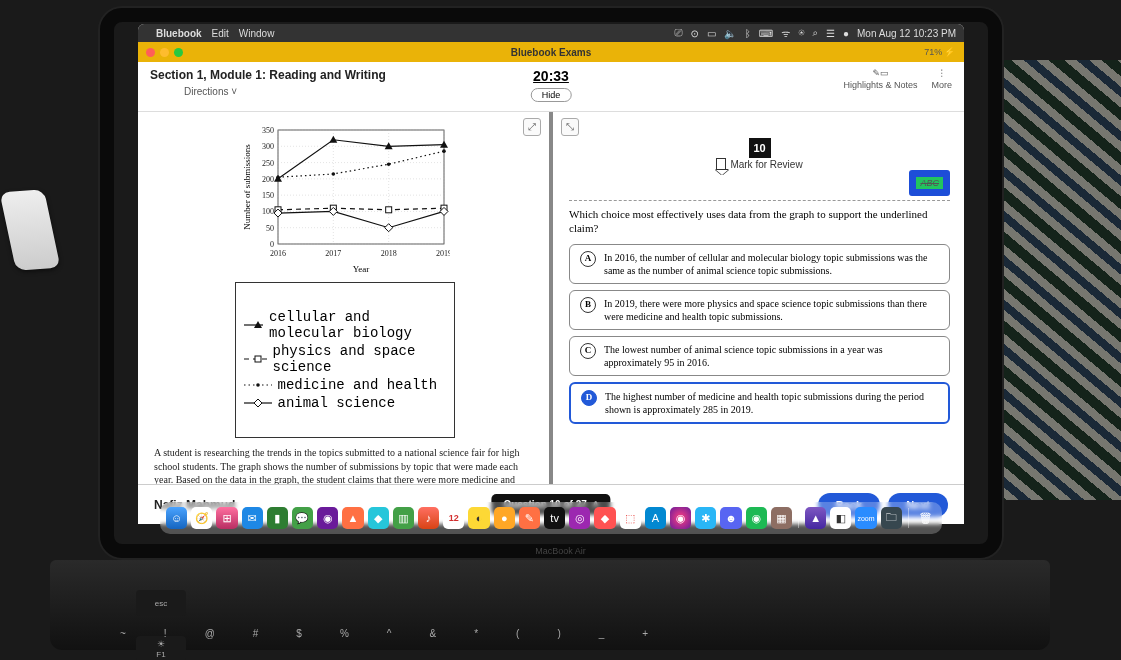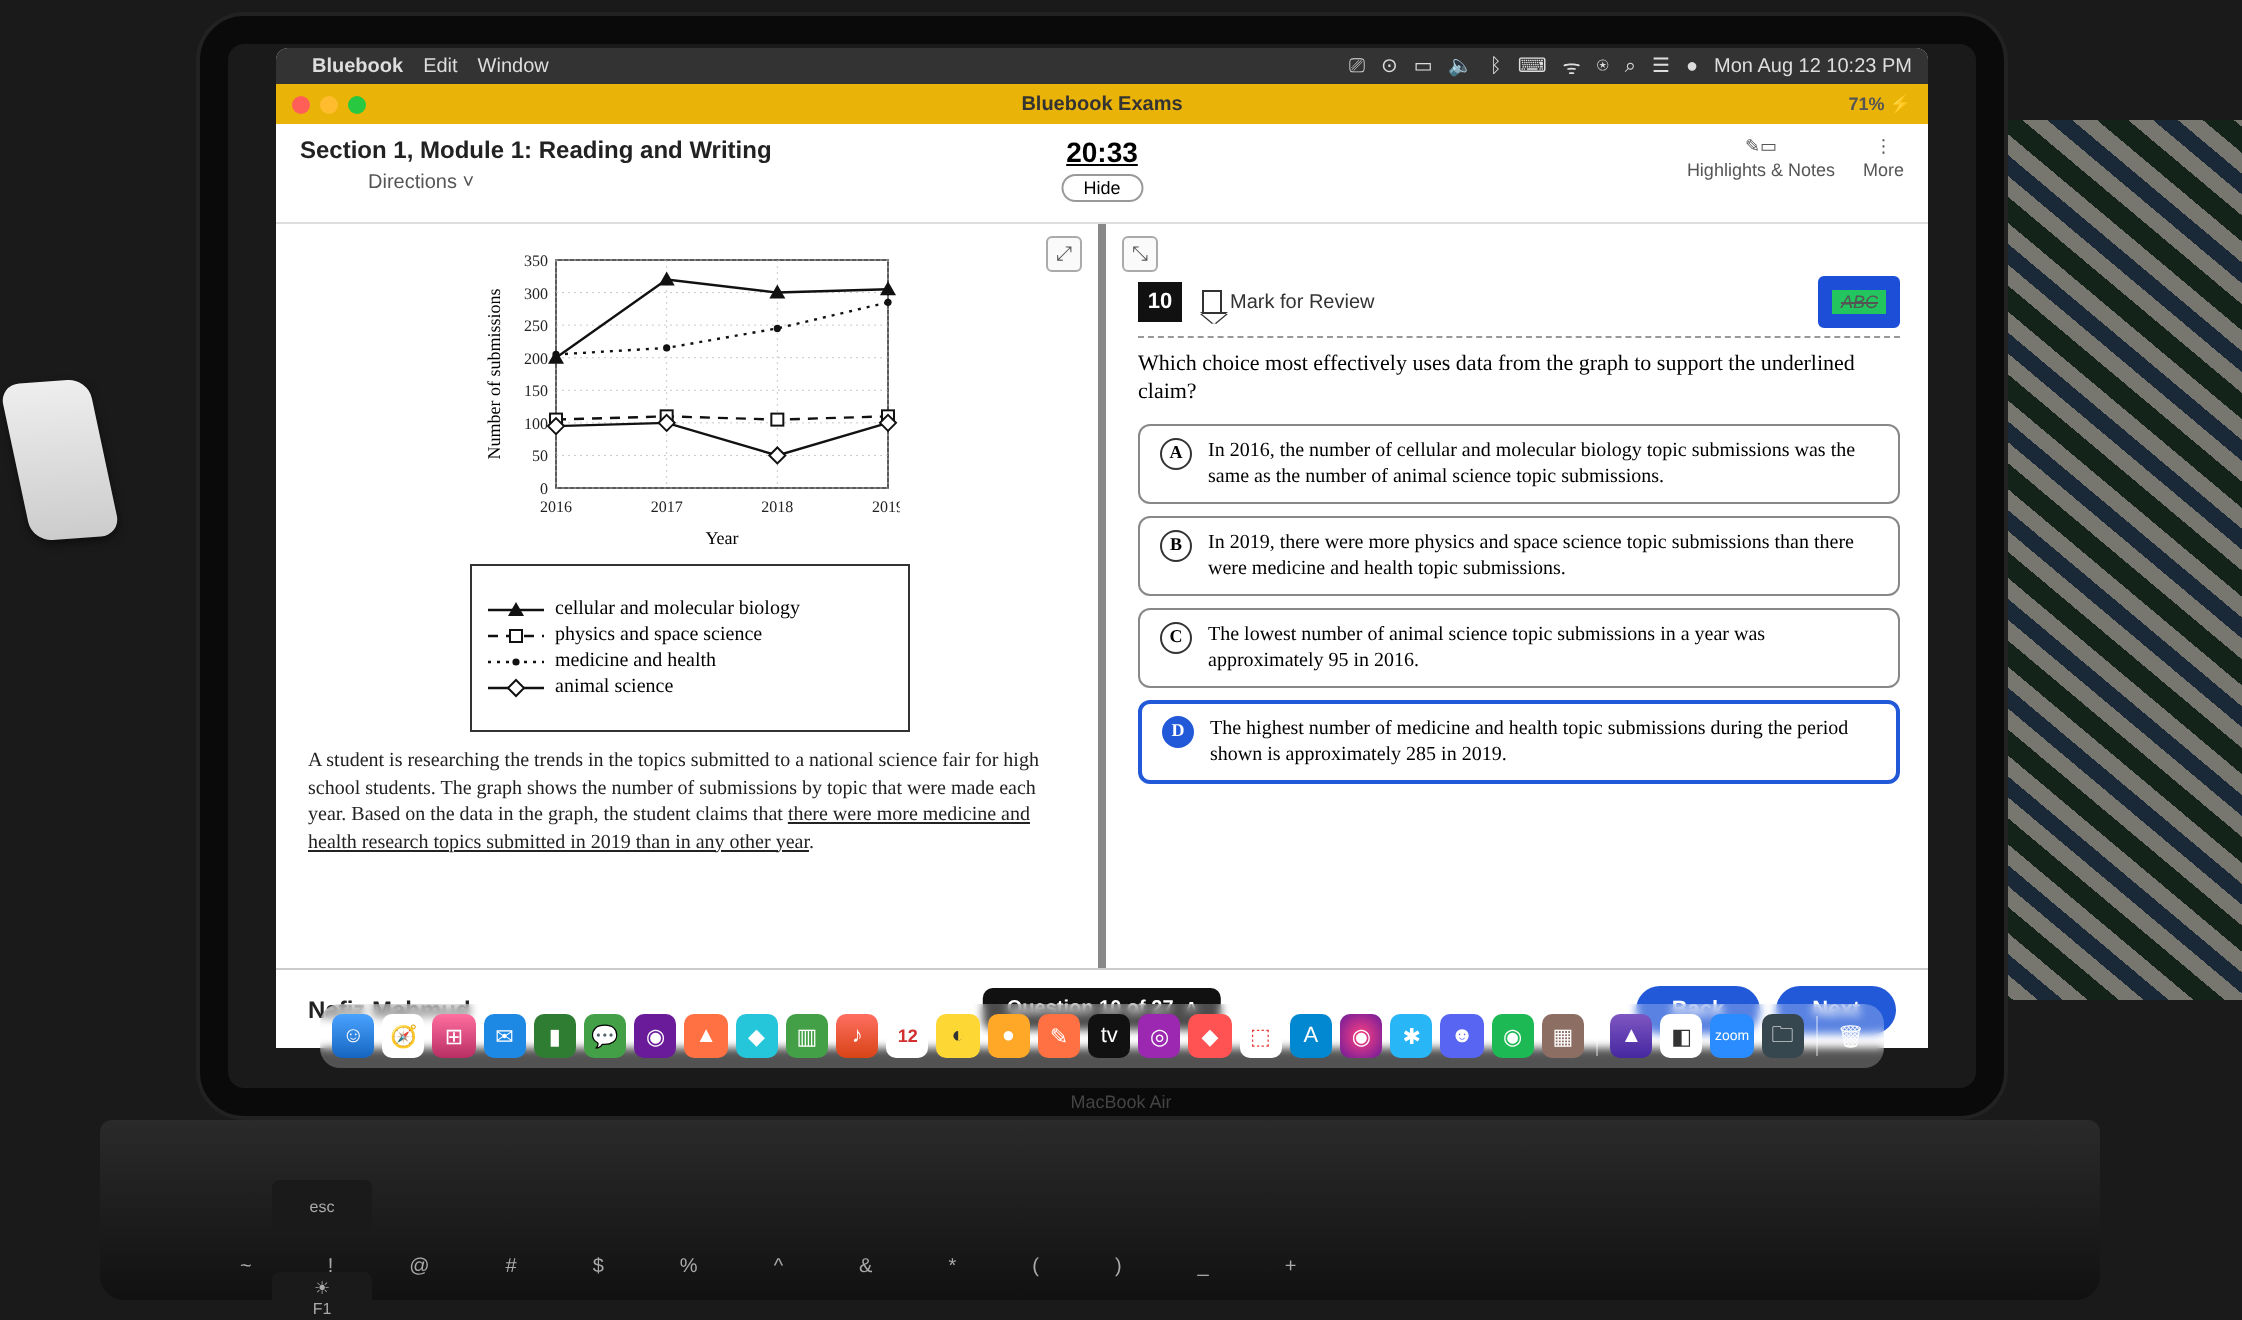--- a/index.html
+++ b/index.html
@@ -5,45 +5,45 @@
   * { box-sizing: border-box; margin: 0; padding: 0; }
   body { font-family: -apple-system, "Helvetica Neue", Arial, sans-serif; background:#1a1a1a; width:1121px; height:660px; overflow:hidden; position:relative; }
   .screen { position:absolute; left:138px; top:24px; width:826px; height:500px; background:#f5f5f5; border-radius:6px 6px 0 0; overflow:hidden; display:flex; flex-direction:column; }
   .menubar { height:18px; background:rgba(40,40,40,0.95); color:#ddd; font-size:10px; display:flex; align-items:center; padding:0 8px; gap:10px; }
   .menubar .right { margin-left:auto; display:flex; gap:8px; align-items:center;}
   .titlebar { height:20px; background:#eab308; display:flex; align-items:center; position:relative; font-size:10px; }
   .traffic { display:flex; gap:5px; padding-left:8px;}
   .dot { width:9px; height:9px; border-radius:50%; }
   .dot.r{background:#ff5f57;} .dot.y{background:#febc2e;} .dot.g{background:#28c840;}
   .titlebar .title{ position:absolute; left:50%; transform:translateX(-50%); font-weight:600; color:#333;}
-  .titlebar .battery{ position:absolute; right:8px; color:#555; font-size:9px;font-weight:bold;}
+  .titlebar .battery{ position:absolute; right:8px; color:#555; font-size:9px;}
   .header { background:#fff; padding:6px 12px 4px; display:flex; align-items:flex-start; border-bottom:1px solid #ddd; position:relative; min-height:50px;}
   .header .left{ flex:1;}
   .sectionname{ font-size:12px; font-weight:600; color:#222;}
   .directions{ font-size:10px; color:#555; margin-top:4px; cursor:pointer;padding-left:34px;}
   .header .center{ position:absolute; left:50%; transform:translateX(-50%); text-align:center;}
   .timer{ font-size:14px; font-weight:600;text-decoration:underline;}
   .hidebtn{ margin-top:2px; border:1px solid #999; border-radius:10px; background:#fff; font-size:9px; padding:1px 10px; cursor:pointer;}
   .header .right{ text-align:right; font-size:9px; color:#555; display:flex; gap:14px; align-items:flex-end;}
   .tool { display:flex; flex-direction:column; align-items:center; gap:2px; cursor:pointer;}
   .banner{ background:#1e3a8a; color:#fff; text-align:center; font-size:9px; font-weight:700; padding:3px 0; letter-spacing:0.3px;}
   .content{ flex:1; display:flex; background:#fff; overflow:hidden;}
   .pane{ flex:1; padding:8px 14px 8px 16px; overflow:hidden; position:relative;}
   .pane.left{ border-right:4px solid #888;}
   .corner-btn { position:absolute; top:6px; border:1px solid #aaa; width:18px; height:18px; border-radius:3px; background:#fafafa; font-size:10px; display:flex; align-items:center; justify-content:center; cursor:pointer; color:#555;}
   .pane.left .corner-btn{ right:8px;}
   .pane.right .corner-btn{ left:8px;}
   .chart-title{ text-align:center; font-family: Georgia, serif; font-size:11px; margin:4px 0 2px;}
   .chart-box{ width:210px; margin:4px auto 2px; position:relative;}
   svg.chart{ display:block; font-family: Georgia, serif;}
-  .legend{ width:220px; margin:8px auto; border:1px solid #333; padding:14px 8px; font-family: Liberation Serif, serif; font-size:10px;}
+  .legend{ width:220px; margin:8px auto; border:1px solid #333; padding:24px 8px; font-family: Liberation Mono, monospace; font-size:14px;}
   .legend-row{ display:flex; align-items:center; gap:6px; margin:2px 0;}
   .passage{ font-family: Georgia, serif; font-size:10px; line-height:1.35; color:#222; margin-top:6px;}
   .passage .ul{ text-decoration: underline;}
-  .qheader{ display:flex; align-items:center; gap:10px; margin:18px 0 6px; border-bottom:1px dashed #999; padding-bottom:4px; position:relative;}
+  .qheader{ display:flex; align-items:center; gap:0; margin:18px 0 6px; border-bottom:1px dashed #999; padding-bottom:4px; position:relative;flex-direction:column;}
   .qnum{ background:#111; color:#fff; font-weight:700; width:22px; height:20px; display:flex; align-items:center; justify-content:center; font-size:11px;}
   .mark{ font-size:10px; color:#333; display:flex; align-items:center; gap:4px; cursor:pointer;}
   .bookmark-ic{ width:10px; height:12px; border:1px solid #333; border-bottom:none; position:relative;}
   .bookmark-ic:after{ content:""; position:absolute; bottom:-5px; left:-1px; border-left:6px solid transparent; border-right:6px solid transparent; border-top:5px solid #fff; filter: drop-shadow(0 -1px 0 #333) drop-shadow(1px 0 0 #333) drop-shadow(-1px 0 0 #333);}
   .abc-btn{ margin-left:auto; border:7px solid #1d4ed8; border-radius:3px; font-size:9px; padding:1px 4px; cursor:pointer; color:#555; background:#22c55e;font-style:italic;}
   .stem{ font-family: Georgia, serif; font-size:11px; margin:6px 0 8px; line-height:1.3;}
   .choice{ border:1.5px solid #888; border-radius:6px; padding:6px 10px; margin:6px 0; display:flex; gap:8px; font-family: Georgia, serif; font-size:10px; line-height:1.3; cursor:pointer; background:#fff;}
   .choice .let{ border:1.5px solid #333; border-radius:50%; width:16px; height:16px; min-width:16px; display:flex; align-items:center; justify-content:center; font-size:9px; font-weight:600;}
   .choice.selected{ border:2px solid #2259d8;}
   .choice.selected .let{ background:#2259d8; color:#fff; border-color:#2259d8;}

